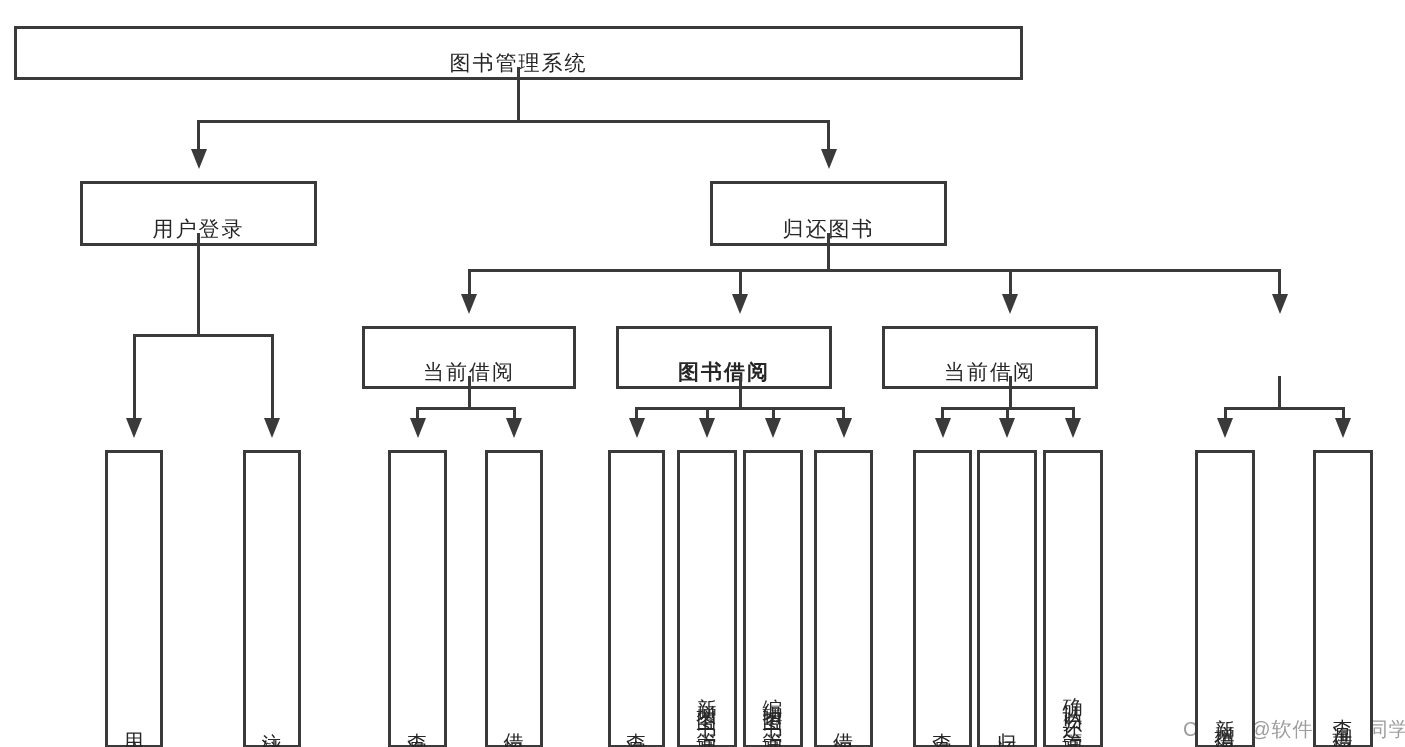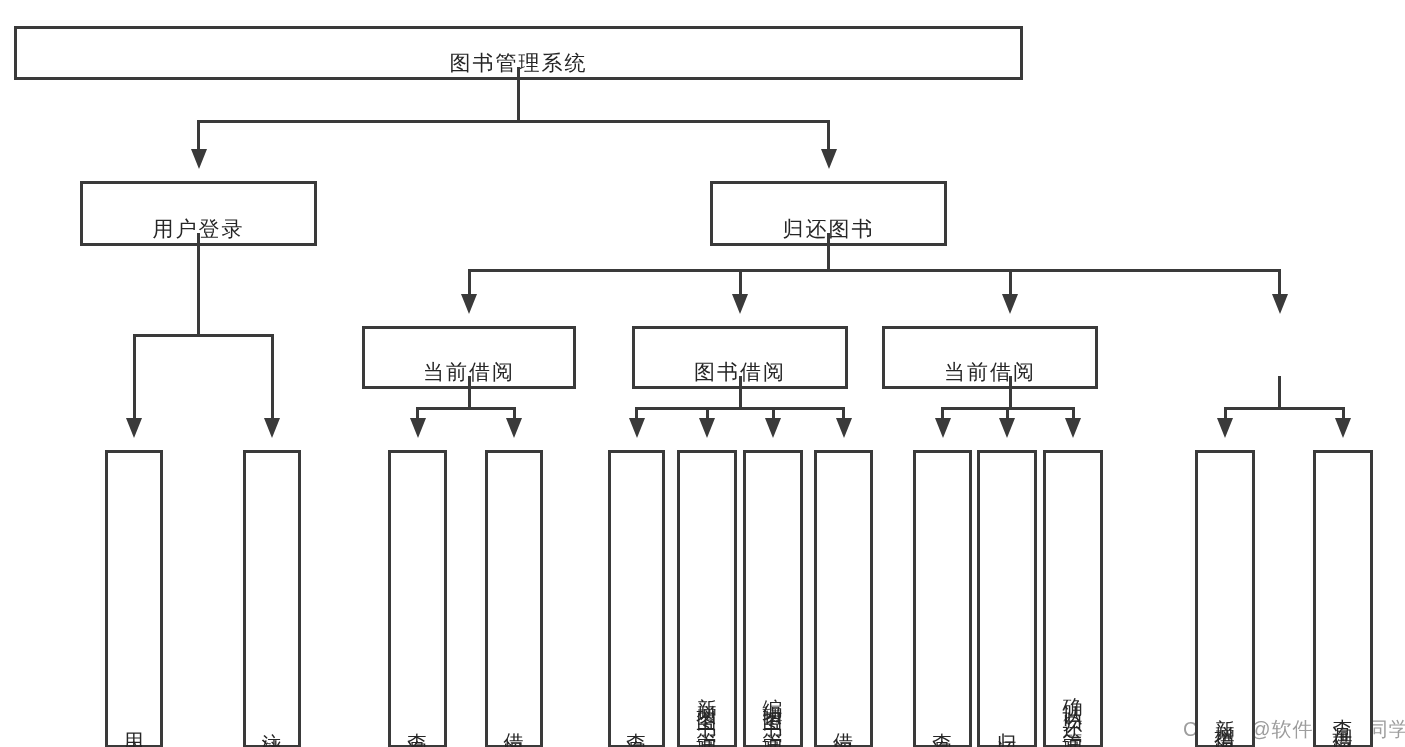--- a/index.html
+++ b/index.html
@@ -70,21 +70,21 @@
     </div>
     <div class="node" style="left: 80px; top: 168px; width: 237px; height: 65px;">
       <span class="label">用户登录</span>
     </div>
     <div class="node" style="left: 710px; top: 168px; width: 237px; height: 65px;">
       <span class="label">归还图书</span>
     </div>
     <div class="node" style="left: 362px; top: 313px; width: 214px; height: 63px;">
       <span class="label">当前借阅</span>
     </div>
-    <div class="node" style="left: 632px; top: 313px; width: 216px; height: 63px;">
+    <div class="node" style="left: 616px; top: 313px; width: 216px; height: 63px; font-weight: bold;">
       <span class="label">图书借阅</span>
     </div>
     <div class="node" style="left: 882px; top: 313px; width: 216px; height: 63px;">
       <span class="label">当前借阅</span>
     </div>
     <div class="node vertical" style="left: 105px; top: 437px; width: 58px; height: 298px;">
       <span class="label">用户登录</span>
     </div>
     <div class="node vertical" style="left: 243px; top: 437px; width: 58px; height: 298px;">
       <span class="label">注销登录</span>

